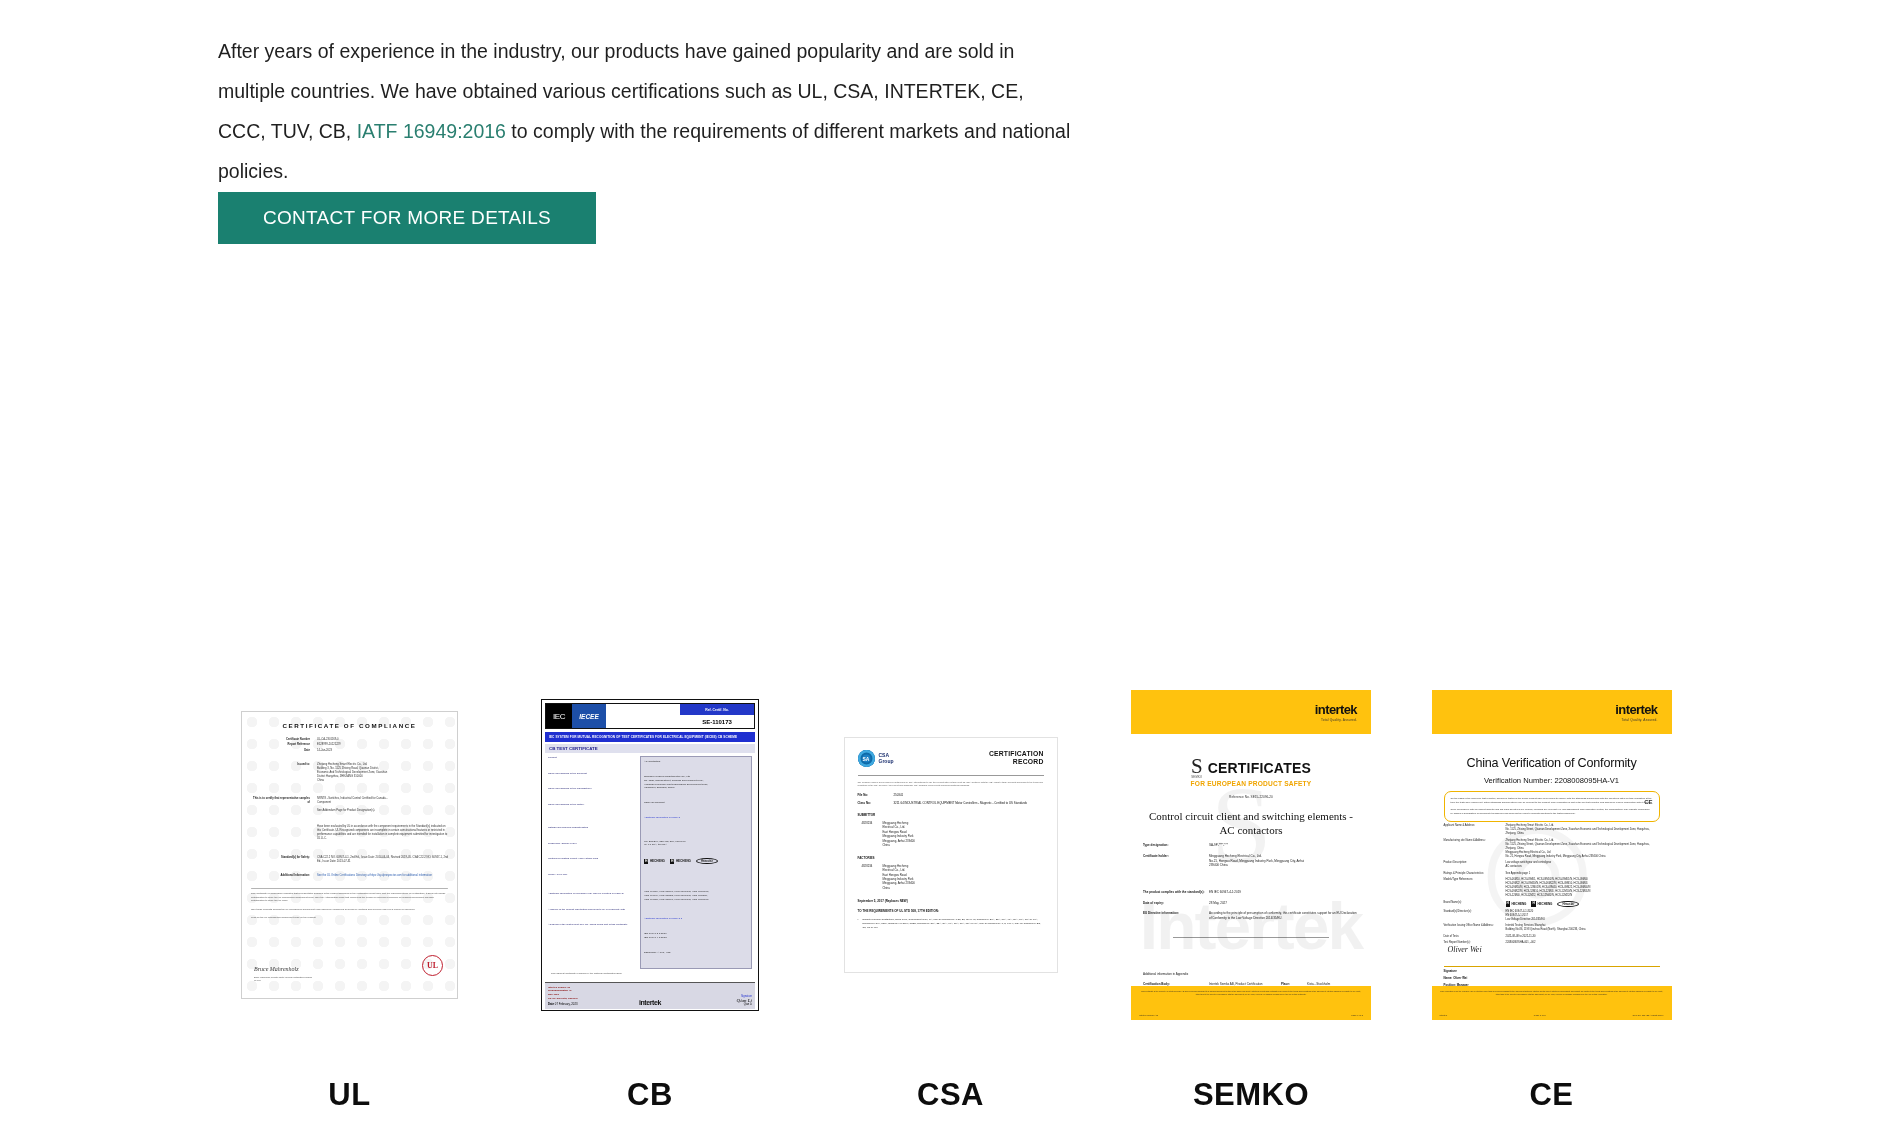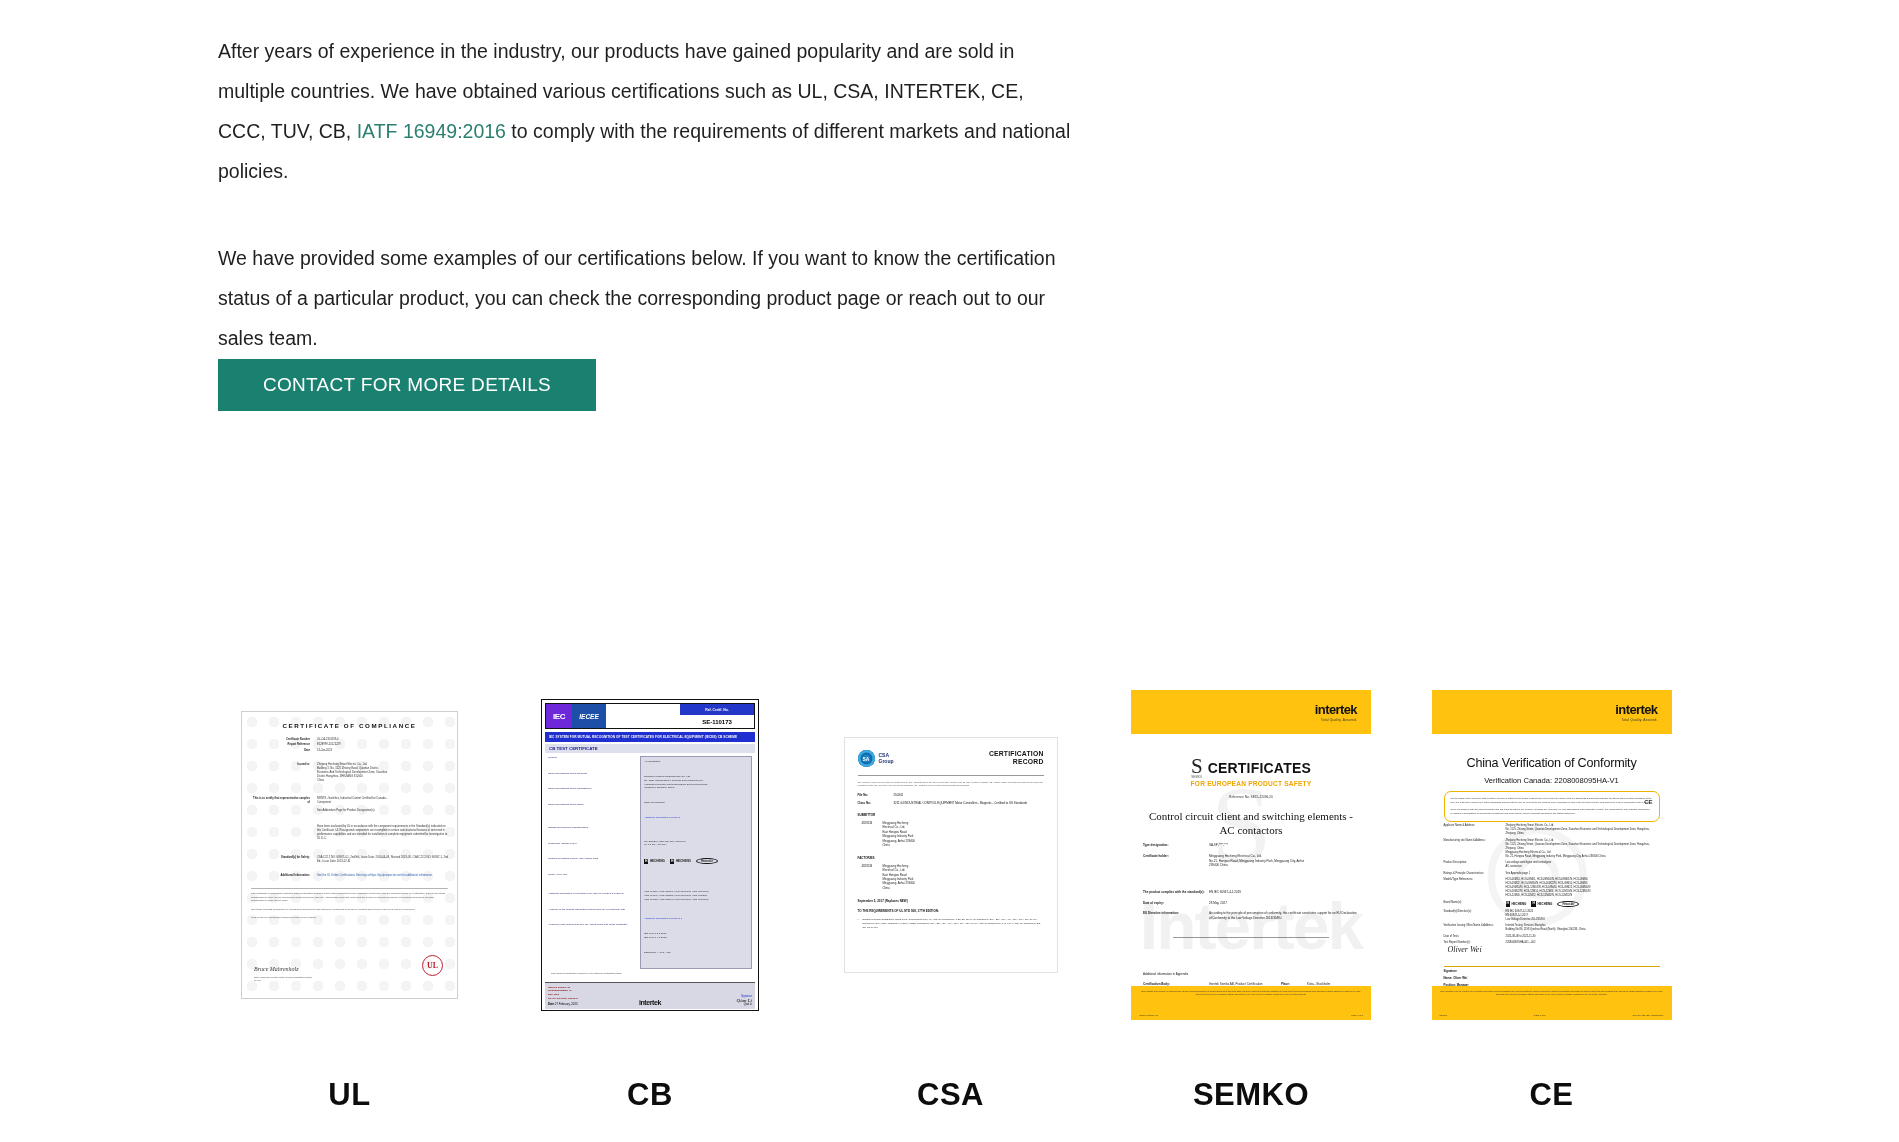--- a/index.html
+++ b/index.html
@@ -106,21 +106,21 @@
     position:absolute; right:14px; bottom:22px; width:21px; height:21px;
     border:1.6px solid #bf1e2e; border-radius:50%;
     display:flex; align-items:center; justify-content:center;
     color:#bf1e2e; font-size:8px; font-weight:700; font-family:"Liberation Serif", serif;
   }
   .ul-sig { position:absolute; left:12px; bottom:26px; font-family:"Liberation Serif", serif; font-size:6px; color:#333; font-style:italic; }
 
   
   .cb-doc { width: 218px; height: 312px; border:1.6px solid #111; padding:3px; background:#fff; }
   .cb-head { display:flex; border:1.2px solid #111; height:26px; }
-  .cb-iec { width:26px; background:#6d28d9; color:#fff; display:flex; align-items:center; justify-content:center; font-size:8px; font-weight:700; letter-spacing:-0.5px;}
+  .cb-iec { width:26px; background:#000000; color:#fff; display:flex; align-items:center; justify-content:center; font-size:8px; font-weight:400; letter-spacing:-0.5px;}
   .cb-iecee { width:34px; background:#1d4fa8; color:#fff; display:flex; align-items:center; justify-content:center; font-size:6.5px; font-weight:700; font-style:italic;}
   .cb-spacer { flex:1; background:#fff; }
   .cb-ref { width:74px; display:flex; flex-direction:column; }
   .cb-ref-t { height:11px; background:#2338c8; color:#fff; font-size:3.4px; display:flex; align-items:center; justify-content:center; font-weight:700;}
   .cb-ref-b { flex:1; background:#fff; color:#000; font-size:6px; font-weight:700; display:flex; align-items:center; justify-content:center; }
   .cb-blue { margin-top:3px; background:#1f2fd0; color:#fff; font-size:3.1px; padding:3px 4px; line-height:1.4; font-weight:700; letter-spacing:.1px;}
   .cb-sub { background:#dfe0ee; color:#1b1b8a; font-size:4.4px; font-weight:700; padding:2px 4px; margin-top:2px;}
   .cb-body { display:flex; gap:4px; margin-top:3px; padding:0 3px;}
   .cb-left { width:88px; }
   .cb-right { flex:1; background:#dcdce8; border:.8px solid #9a9ab5; padding:3px; }
@@ -196,21 +196,20 @@
 </head>
 <body>
 
 <div class="page">
 
   <div class="content">
 
 
     <div class="intro">
       <p><span>After years of experience in the industry, our products have gained popularity and are sold in multiple countries. We have obtained various certifications such as UL, CSA, INTERTEK, CE, CCC, TUV, CB, </span><a href="#">IATF 16949:2016</a><span> to comply with the requirements of different markets and national policies.</span></p>
-      <p>We have provided some examples of our certifications below. If you want to know the certification status of a particular product, you can check the corresponding product page or reach out to our sales team.</p>
     </div>
 
     <button class="cta">CONTACT FOR MORE DETAILS</button>
   </div>
 
   <div class="certs">
 
     <div class="cert">
       <div class="cert-thumb">
         <div class="doc ul-doc">
@@ -479,21 +478,21 @@
           <div class="itk-band">
             <div class="itk-logo">
               <div class="itk-logo-main">intertek</div>
               <div class="itk-logo-sub">Total Quality. Assured.</div>
             </div>
           </div>
           <div class="itk-body">
             <div class="itk-wm2" style="left:44%;top:52%;font-size:130px;color:rgba(0,0,0,.045)">◎</div>
 
             <div class="ce-h1">China Verification of Conformity</div>
-            <div class="ce-h2"><span>Verification Canada:</span> <span>2208008095HA-V1</span></div>
+            <div class="ce-h2"><span>Verification Number:</span> <span>2208008095HA-V1</span></div>
 
             <div class="ce-box">
               <span style="white-space:pre-line">On the basis of the reference test report(s), sample(s) tested of the below product have been found to comply with the standards harmonised with the directives listed on this verification at the time the tests were carried out. Other standards and Directives may be relevant to the product. This verification is part of the full test report(s) and should be read in conjunction with it / them.
 
 Once compliance with all product aspects and CE mark directives are verified, including any relevant e.g. risk assessment and production control, the manufacturer may indicate compliance by signing a Declaration of Conformity themselves and applying the mark to products identical to the tested sample(s).</span>
               <span style="font-size:6px;font-weight:700;float:right;margin-top:-14px">CE</span>
             </div>
 
             <div class="ce-kv">
                 <div class="ce-k">Applicant Name &amp; Address:</div>

